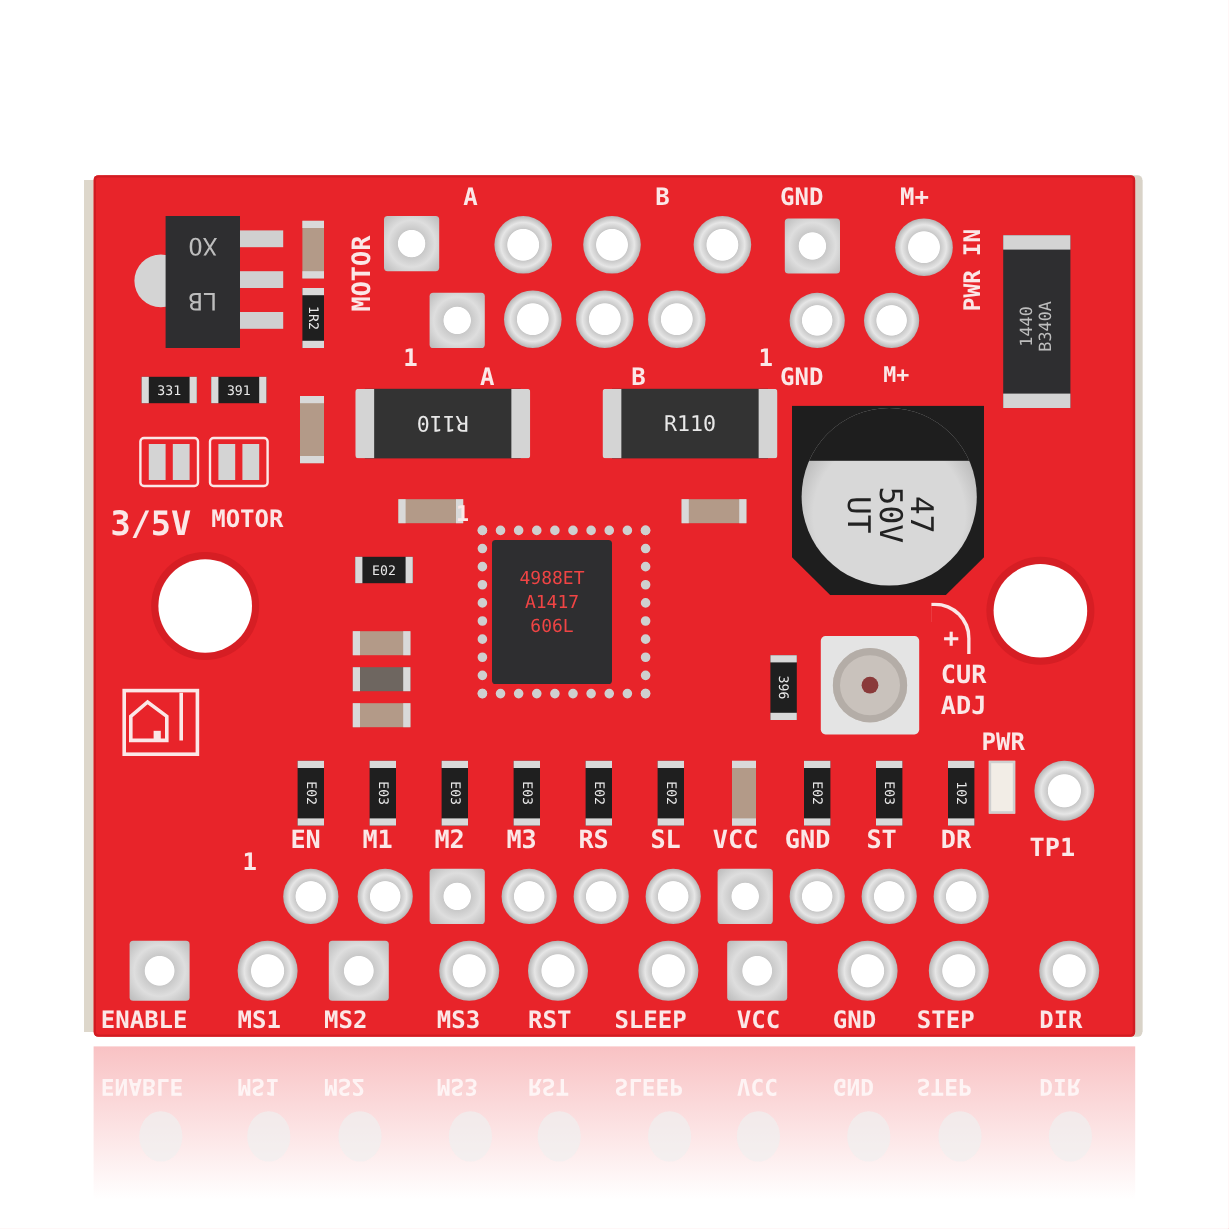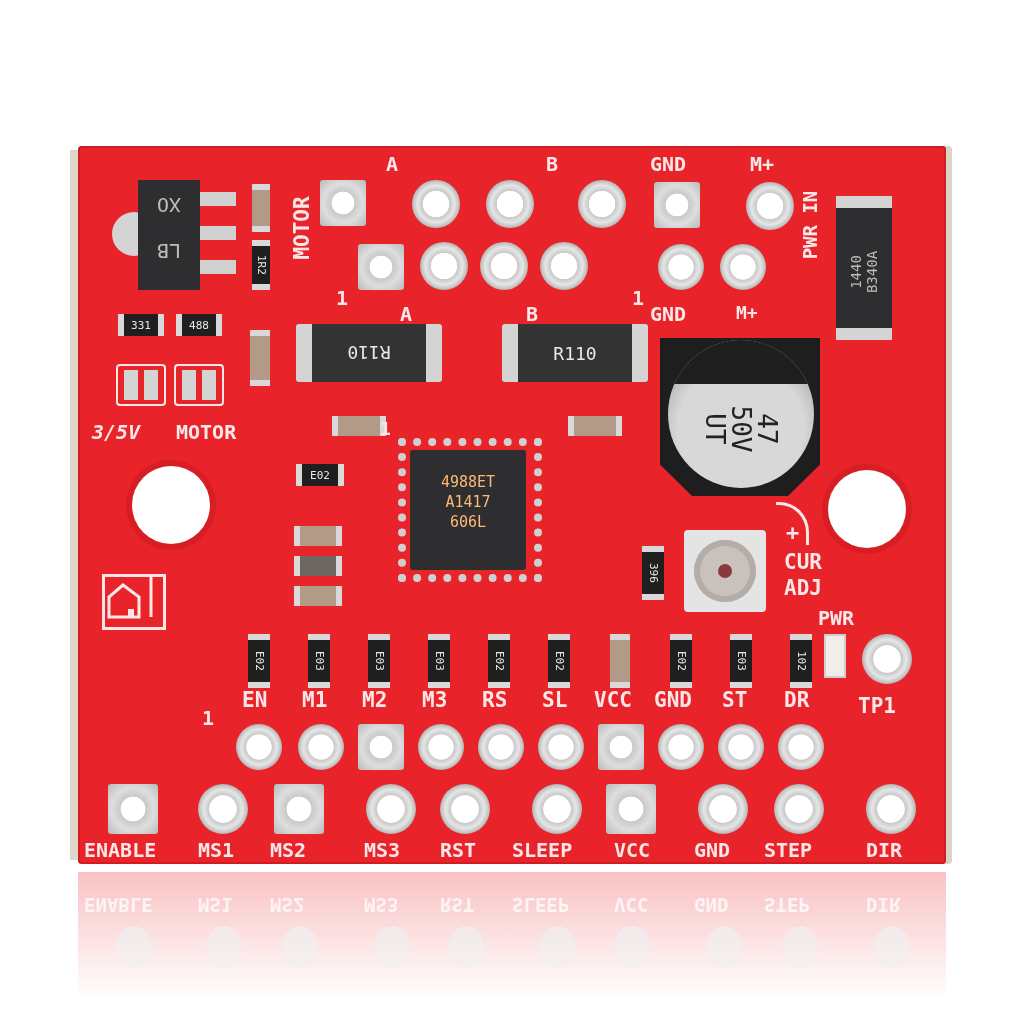--- a/index.html
+++ b/index.html
@@ -38,32 +38,32 @@
 </div>
 <div style="position:absolute;left:200px;top:192px;width:36px;height:14px;background:#d0d0d0;"></div>
 <div style="position:absolute;left:200px;top:226px;width:36px;height:14px;background:#d0d0d0;"></div>
 <div style="position:absolute;left:200px;top:260px;width:36px;height:14px;background:#d0d0d0;"></div>
 
 <div class="cap v" style="left:252px;top:184px;width:18px;height:36px;"></div>
 <div class="res v" style="left:252px;top:240px;width:18px;height:38px;">1R2</div>
 <div class="silk" style="left:270px;top:216px;font-size:21px;transform:rotate(-90deg);">MOTOR</div>
 
 <div class="res" style="left:118px;top:314px;width:34px;height:22px;">331</div>
-<div class="res" style="left:176px;top:314px;width:34px;height:22px;">488</div>
+<div class="res" style="left:176px;top:314px;width:34px;height:22px;">391</div>
 <div class="cap v" style="left:250px;top:330px;width:20px;height:44px;"></div>
 
 <div style="position:absolute;left:116px;top:364px;width:46px;height:38px;border:2px solid #fbe7e7;border-radius:4px;display:flex;gap:6px;justify-content:center;align-items:center;">
   <div style="width:14px;height:30px;background:#d4d4d4"></div>
     <div style="width:14px;height:30px;background:#d4d4d4"></div>
 </div>
 <div style="position:absolute;left:174px;top:364px;width:46px;height:38px;border:2px solid #fbe7e7;border-radius:4px;display:flex;gap:6px;justify-content:center;align-items:center;">
   <div style="width:14px;height:30px;background:#d4d4d4"></div>
     <div style="width:14px;height:30px;background:#d4d4d4"></div>
 </div>
-<div class="silk" style="left:92px;top:420px;font-size:20px;font-style:italic;">3/5V</div>
+<div class="silk" style="left:92px;top:420px;font-size:28px;">3/5V</div>
 <div class="silk" style="left:176px;top:420px;font-size:20px;">MOTOR</div>
 
 <div class="hole" style="left:132px;top:466px;width:78px;height:78px;"></div>
 <div class="hole" style="left:828px;top:470px;width:78px;height:78px;"></div>
 
 <div style="position:absolute;left:102px;top:574px;width:64px;height:56px;border:3px solid #fbe7e7;box-sizing:border-box;">
   <svg width="58" height="50" viewBox="0 0 58 50">
       <path d="M4 40 L4 20 L18 8 L34 20 L34 40 Z" fill="none" stroke="#fbe7e7" stroke-width="3"></path>
       <rect x="23" y="32" width="6" height="8" fill="#fbe7e7"></rect>
       <line x1="46" y1="0" x2="46" y2="40" stroke="#fbe7e7" stroke-width="3"></line>
@@ -117,21 +117,21 @@
 
 <div class="cap" style="left:332px;top:416px;width:42px;height:20px;"></div>
 <div class="silk" style="left:380px;top:418px;font-size:18px;">1</div>
 <div class="cap" style="left:568px;top:416px;width:42px;height:20px;"></div>
 <div class="res" style="left:296px;top:464px;width:36px;height:22px;">E02</div>
 <div class="cap" style="left:294px;top:526px;width:36px;height:20px;"></div>
 <div class="cap" style="left:294px;top:556px;width:36px;height:20px;background:#6e6660;"></div>
 <div class="cap" style="left:294px;top:586px;width:36px;height:20px;"></div>
 
 <div style="position:absolute;left:398px;top:438px;width:144px;height:144px;border:8px dotted #cfcfcf;box-sizing:border-box;"></div>
-<div class="chip" style="left:410px;top:450px;width:116px;height:120px;border-radius:3px;font-size:15px;line-height:20px;padding-top:22px;box-sizing:border-box;color:#fdba74;">
+<div class="chip" style="left:410px;top:450px;width:100px;height:120px;border-radius:3px;font-size:15px;line-height:20px;padding-top:22px;box-sizing:border-box;color:#ef4444;">
   <div>4988ET</div>
   <div>A1417</div>
   <div>606L</div>
 </div>
 
 <div class="res v" style="left:642px;top:546px;width:22px;height:42px;">396</div>
 <div style="position:absolute;left:684px;top:530px;width:82px;height:82px;background:#e4e4e4;border-radius:4px;">
   <div style="position:absolute;left:10px;top:10px;width:62px;height:62px;border-radius:50%;background:#c9c2bc;box-shadow:inset 0 0 0 6px #b4ada7;"></div>
   <div style="position:absolute;left:34px;top:34px;width:14px;height:14px;border-radius:50%;background:#8a3a3a;"></div>
 </div>

